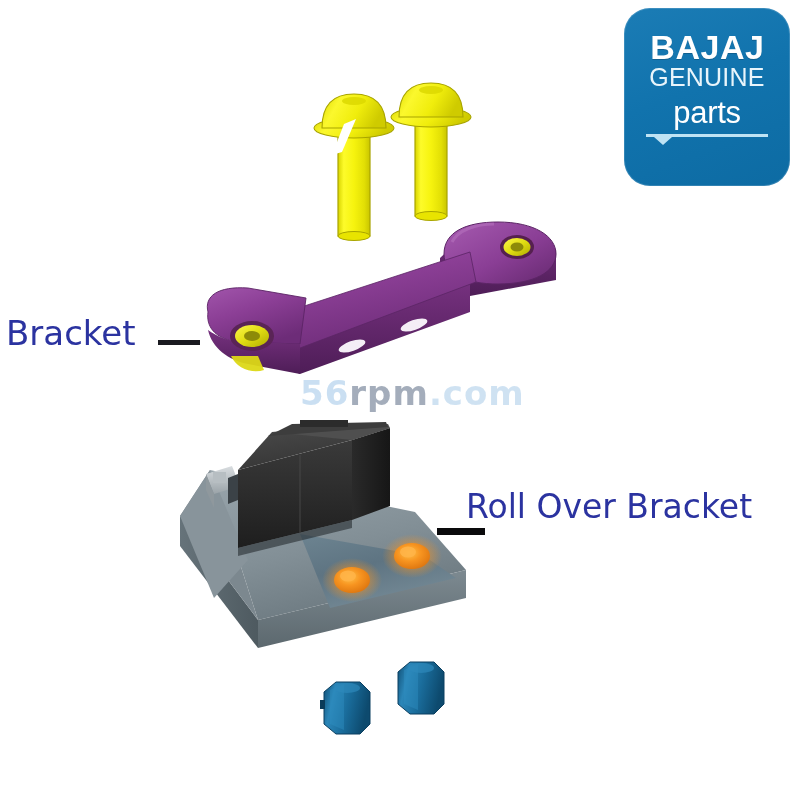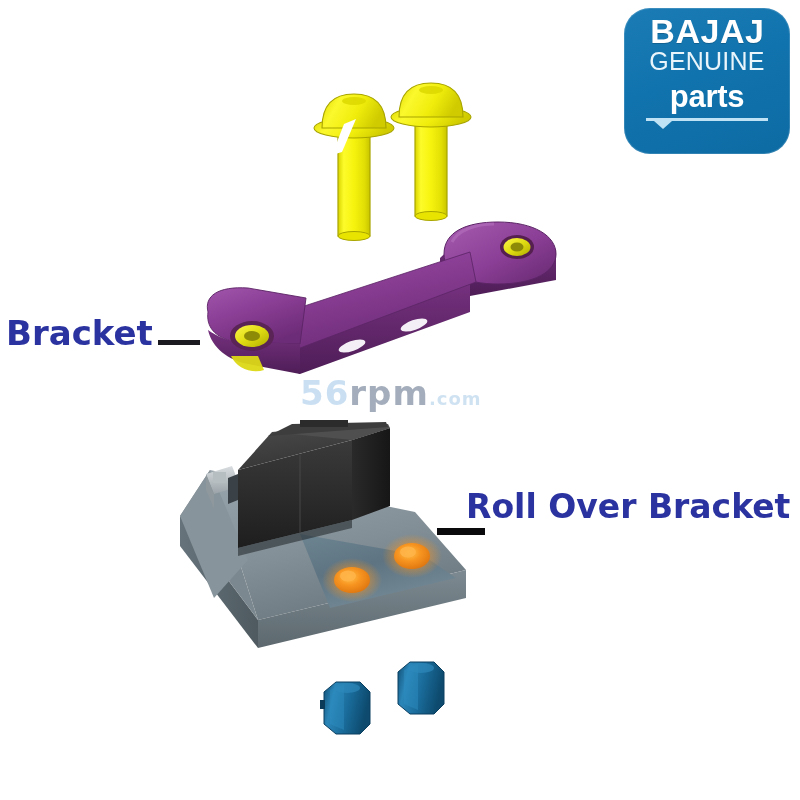--- a/index.html
+++ b/index.html
@@ -18,21 +18,21 @@
     background: #ffffff;
     overflow: hidden;
   }
 
   
   #brand-badge {
     position: absolute;
     left: 624px;
     top: 8px;
     width: 166px;
-    height: 146px;
+    height: 178px;
     border-radius: 26px;
     background: linear-gradient(160deg, #1b7cb5 0%, #1173ad 45%, #0d6ba3 100%);
     box-shadow: 0 0 0 1px rgba(255,255,255,0.15) inset;
   }
   #brand-inner {
     position: absolute;
     left: 0; top: 0; right: 0; bottom: 0;
     display: flex;
     flex-direction: column;
     align-items: center;
@@ -55,21 +55,21 @@
     font-family: Liberation Sans, sans-serif;
     font-weight: 400;
     font-size: 25px;
     letter-spacing: 0.2px;
     line-height: 1;
     margin-top: 1px;
   }
   .brand-parts {
     color: #ffffff;
     font-family: "Liberation Sans", sans-serif;
-    font-weight: 700;
+    font-weight: 400;
     font-size: 31px;
     line-height: 1;
     margin-top: 7px;
     letter-spacing: -0.3px;
   }
   #brand-rule {
     position: relative;
     width: 122px;
     height: 3px;
     background: #bfe3f4;
@@ -83,21 +83,21 @@
     border-left: 9px solid transparent;
     border-right: 9px solid transparent;
     border-top: 8px solid #bfe3f4;
   }
 
   
   .callout-text {
     position: absolute;
     color: #2b33a0;
     font-family: "DejaVu Sans", sans-serif;
-    font-weight: 700;
+    font-weight: 400;
     white-space: nowrap;
   }
   #label-bracket {
     left: 6px;
     top: 313px;
     font-size: 34px;
   }
   #leader-bracket {
     position: absolute;
     left: 158px;
@@ -127,21 +127,21 @@
     top: 373px;
     font-family: "DejaVu Sans", sans-serif;
     font-weight: 700;
     font-size: 34px;
     letter-spacing: 1px;
     opacity: 0.55;
     white-space: nowrap;
   }
   #watermark .wm-99 { color: #9fc6e8; }
   #watermark .wm-rpm { color: #5a6b84; }
-  #watermark .wm-com { color: #a9cbe8; font-size: 18px; }
+  #watermark .wm-com { color: #a9cbe8; font-size: 34px; }
 
   
   #art {
     position: absolute;
     left: 0; top: 0;
     width: 800px;
     height: 800px;
   }
 </style>
 </head>

